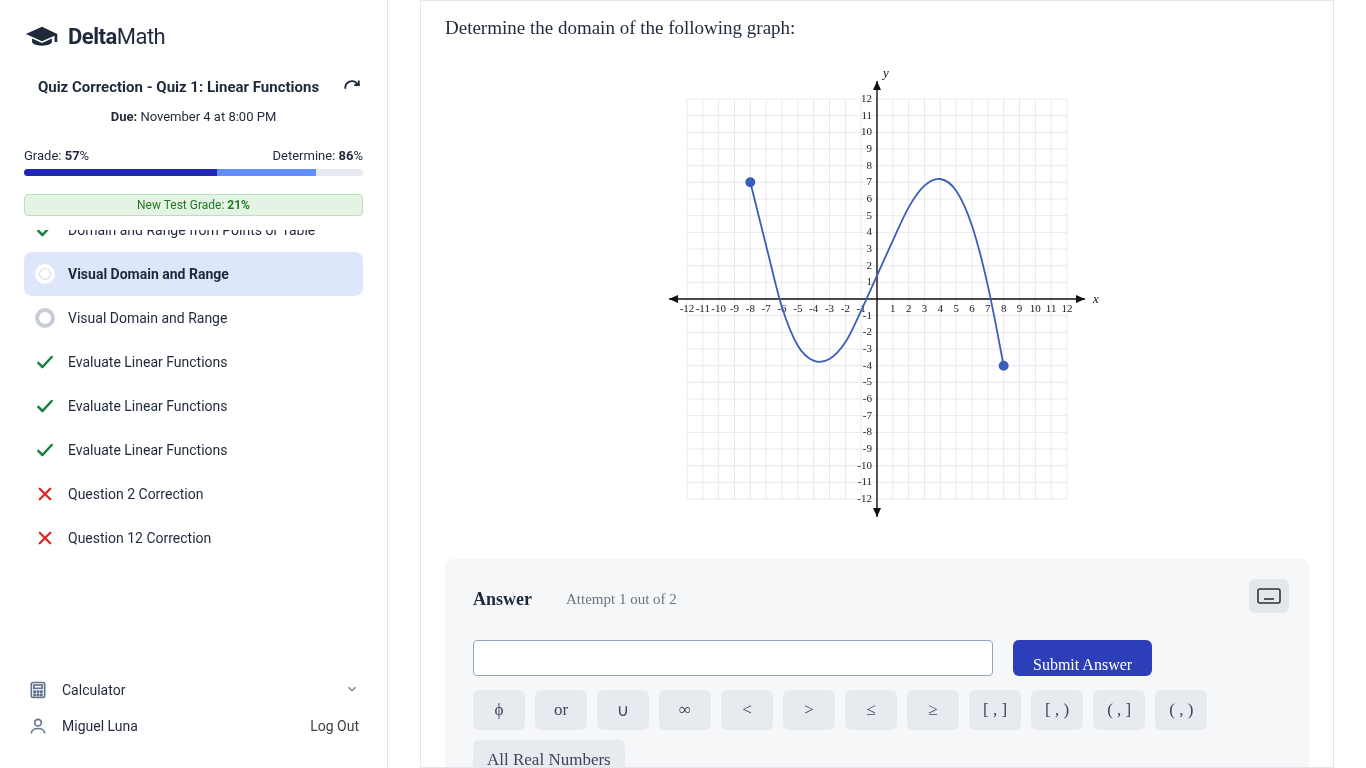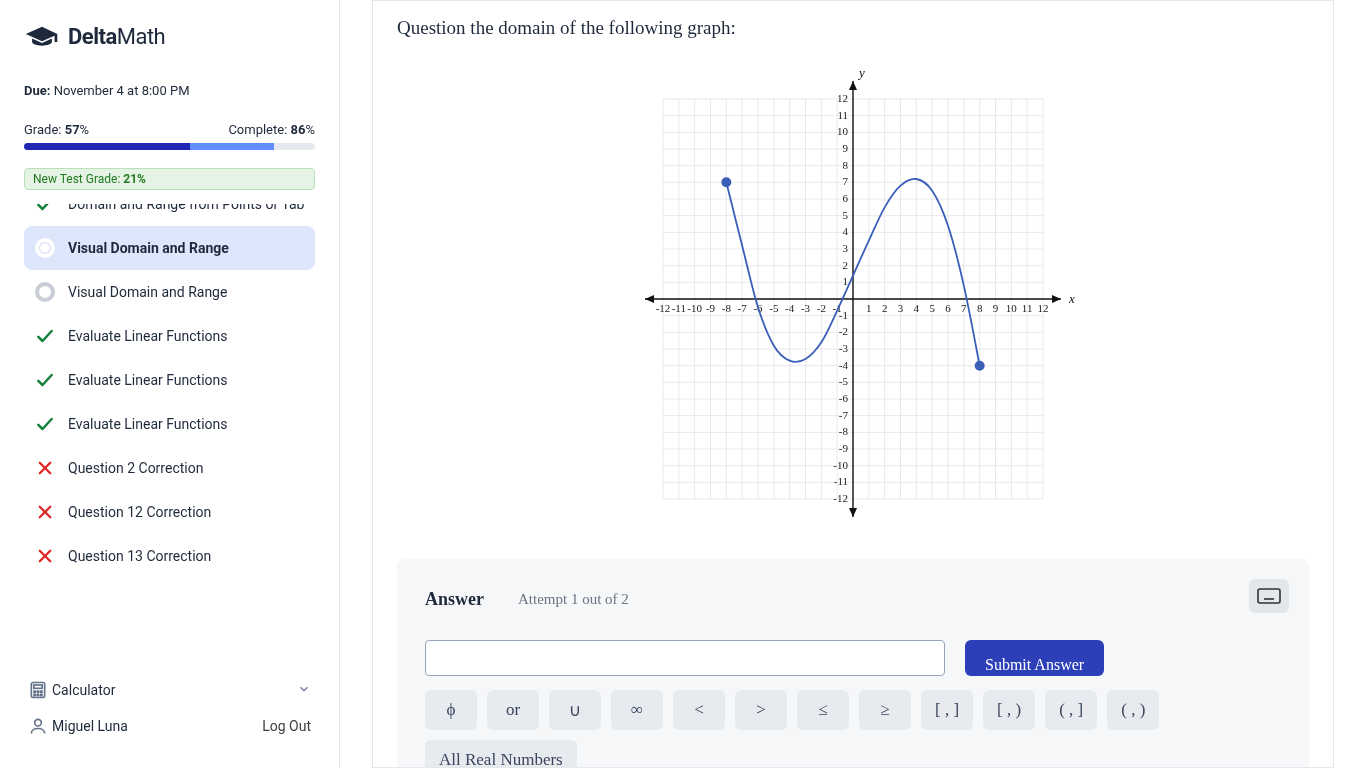--- a/index.html
+++ b/index.html
@@ -4,26 +4,27 @@
 <style>
 * { box-sizing: border-box; margin: 0; padding: 0; }
 body {
   font-family: -apple-system, BlinkMacSystemFont, "Segoe UI", Roboto, sans-serif;
   background: #fff;
   color: #1e293b;
   width: 1366px; height: 768px; overflow: hidden;
   display: flex;
 }
 .sidebar {
-  width: 340px;
+  width: 388px;
   border-right: 1px solid #e5e7eb;
   display: flex;
   flex-direction: column;
   padding: 24px;
   position: relative;
+  text-align: center;
 }
 .logo { display: flex; align-items: center; gap: 8px; margin-bottom: 28px; }
 .logo-icon { width: 36px; height: 24px; }
 .logo-text { font-size: 22px; font-weight: 400; color: #1e293b; letter-spacing:-.5px;}
 .logo-text b { font-weight: 700; }
 .quiz-head { display:flex; align-items:flex-start; justify-content:space-between; gap:8px;}
 .quiz-title { font-size: 15px; font-weight: 700; line-height:1.35; flex:1;}
 .refresh-icon { cursor:pointer; padding:2px;}
 .due { font-size: 13px; margin-top: 6px; }
 .due b { font-weight: 700; }
@@ -37,21 +38,21 @@
 .pill b { font-weight:700;}
 .qlist { margin-top:14px; overflow:hidden; position:relative; flex:1; }
 .qlist-inner { position:absolute; top:-22px; left:0; right:0; }
 .qitem { display:flex; align-items:center; gap:12px; padding:11px 10px; border-radius:8px; font-size:14px; color:#1e293b; cursor:pointer;}
 .qitem.active { background:#dde6fb; font-weight:700;}
 .qitem .status-icon { width:22px; height:22px; display:flex; align-items:center; justify-content:center; flex:none;}
 .circle { width:20px; height:20px; border-radius:50%; border:4px solid #c9cdd6; background:#fff;}
 .qitem.active .circle{ border-color:#fff; background:#fff; box-shadow:0 0 0 1px #c9d3ef inset;}
 .cutlabel{ color:#1e293b; white-space:nowrap; overflow:hidden; max-width:260px;}
 .bottom-tools { border-top:0; padding-top:8px; margin-top:auto;}
-.tool-row { display:flex; align-items:center; gap:4px; padding:8px 4px; font-size:14px; cursor:pointer;}
+.tool-row { display:flex; align-items:center; gap:14px; padding:8px 4px; font-size:14px; cursor:pointer;}
 .tool-row .spacer{flex:1;}
 .logout{ color:#404040; cursor:pointer; font-size:14px;}
 .chev{ color:#64748b;}
 .tool-icon{ width:20px; height:20px; color:#64748b; display:flex;align-items:center;justify-content:center;}
 
 .main { flex:1; position:relative; overflow:hidden; padding: 0 32px;}
 .content-card { background:#fff; border:1px solid #e5e7eb; border-radius:0; padding: 10px 24px 0;
   height: 768px; overflow:hidden; position:relative;}
 .prompt { font-family: Georgia, 'Times New Roman', serif; font-size:19px; margin-top:6px;}
 .graph-wrap{ display:flex; justify-content:center; margin-top:30px;}
@@ -83,25 +84,34 @@
   <div class="logo">
     <span class="logo-icon">
       <svg viewBox="0 0 40 24">
           <path fill="#1e293b" d="M20 2 2 10l18 8 14-6v7h3V10z"></path>
           <path fill="#1e293b" d="M9 15v4c0 2 5 4 11 4s11-2 11-4v-4l-11 5z"></path>
         </svg>
     </span>
     <span class="logo-text"><b>Delta</b><span>Math</span></span>
   </div>
 
+  <div class="quiz-head">
+    <div class="quiz-title">Quiz Correction - Quiz 1: Linear Functions</div>
+    <span class="refresh-icon">
+      <svg width="18" height="18" viewBox="0 0 24 24" fill="none" stroke="#1e293b" stroke-width="2.5" stroke-linecap="round">
+          <path d="M3 12a9 9 0 0 1 15.5-6.3L21 8"></path>
+          <path d="M21 3v5h-5"></path>
+        </svg>
+    </span>
+  </div>
   <div class="due"><b>Due:</b> <span>November 4 at 8:00 PM</span></div>
 
   <div class="stats-row">
     <span><span>Grade:</span> <b>57</b><span>%</span></span>
-    <span><span>Complete:</span> <b>86</b><span>%</span></span>
+    <span><span>Determine:</span> <b>86</b><span>%</span></span>
   </div>
   <div class="progress-track">
     <div class="prog-a" style="width:57%"></div>
     <div class="prog-b" style="width:29%"></div>
   </div>
 
   <div class="pill"><span>New Test Grade:</span> <b>21%</b></div>
 
   <div class="qlist">
     <div class="qlist-inner" id="qlist-inner">
@@ -159,29 +169,20 @@
           <span class="cutlabel">Question 2 Correction</span>
         </div>
         <div class="qitem">
           <span class="status-icon">
             <svg width="18" height="18" viewBox="0 0 24 24" fill="none" stroke="#dc2626" stroke-width="3" stroke-linecap="round">
               <line x1="5" y1="5" x2="19" y2="19"></line>
               <line x1="19" y1="5" x2="5" y2="19"></line>
             </svg>
           </span>
           <span class="cutlabel">Question 12 Correction</span>
-        </div>
-        <div class="qitem">
-          <span class="status-icon">
-            <svg width="18" height="18" viewBox="0 0 24 24" fill="none" stroke="#dc2626" stroke-width="3" stroke-linecap="round">
-              <line x1="5" y1="5" x2="19" y2="19"></line>
-              <line x1="19" y1="5" x2="5" y2="19"></line>
-            </svg>
-          </span>
-          <span class="cutlabel">Question 13 Correction</span>
         </div>
       </div>
   </div>
 
   <div class="bottom-tools">
     <div class="tool-row">
       <span class="tool-icon">
         <svg width="20" height="20" viewBox="0 0 24 24" fill="none" stroke="currentColor" stroke-width="2">
             <rect x="4" y="3" width="16" height="18" rx="2"></rect>
             <rect x="7" y="6" width="10" height="4"></rect>
@@ -210,21 +211,21 @@
       </span>
       <span>Miguel Luna</span>
       <span class="spacer"></span>
       <span class="logout">Log Out</span>
     </div>
   </div>
 </div>
 
 <div class="main">
   <div class="content-card">
-    <div class="prompt">Question the domain of the following graph:</div>
+    <div class="prompt">Determine the domain of the following graph:</div>
 
     <div class="graph-wrap">
       <svg class="graph-svg" id="graph-svg" width="460" height="460" viewBox="0 0 460 460">
           <line x1="40" y1="30" x2="40" y2="430" stroke="#d7dbe0" stroke-width="0.6"></line>
           <line x1="55.833333333333314" y1="30" x2="55.833333333333314" y2="430" stroke="#d7dbe0" stroke-width="0.6"></line>
           <line x1="71.66666666666666" y1="30" x2="71.66666666666666" y2="430" stroke="#d7dbe0" stroke-width="0.6"></line>
           <line x1="87.5" y1="30" x2="87.5" y2="430" stroke="#d7dbe0" stroke-width="0.6"></line>
           <line x1="103.33333333333333" y1="30" x2="103.33333333333333" y2="430" stroke="#d7dbe0" stroke-width="0.6"></line>
           <line x1="119.16666666666666" y1="30" x2="119.16666666666666" y2="430" stroke="#d7dbe0" stroke-width="0.6"></line>
           <line x1="135" y1="30" x2="135" y2="430" stroke="#d7dbe0" stroke-width="0.6"></line>

